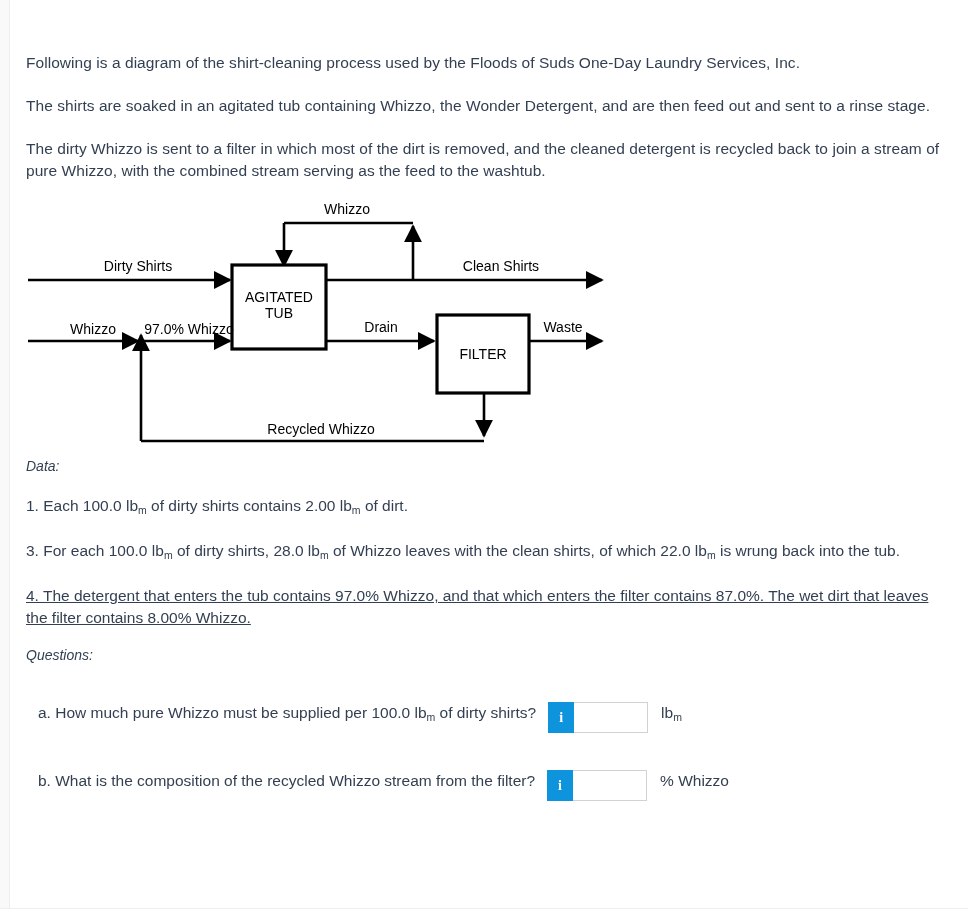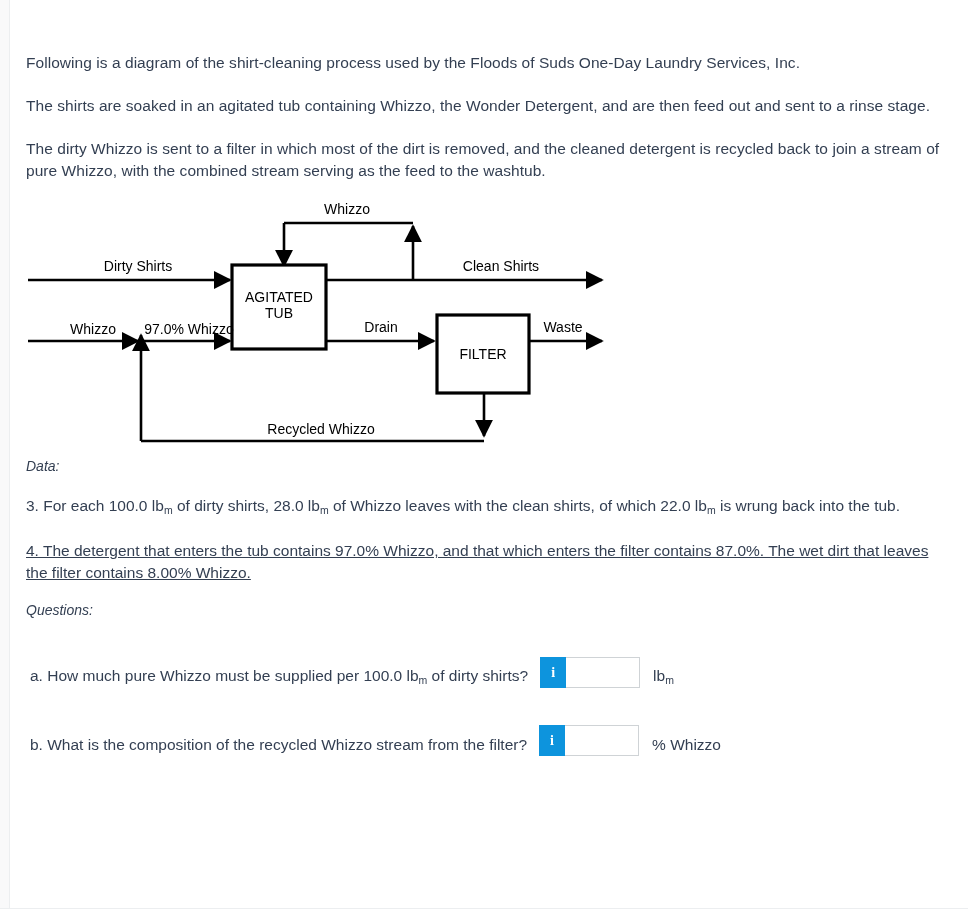--- a/index.html
+++ b/index.html
@@ -80,24 +80,24 @@
     position: relative;
     width: 600px;
     height: 262px;
     margin: 0 0 0 0;
   }
   #diagram-svg { display: block; }
 
   
   .question-row {
     display: flex;
-    align-items: flex-end;
+    align-items: flex-start;
     font-size: 15.5px;
     line-height: 22px;
-    margin: 0 0 37px 4px;
+    margin: 0 0 37px 12px;
   }
   .question-row .qtext { white-space: nowrap; }
   .answer-group {
     display: inline-flex;
     align-items: stretch;
     margin-left: 12px;
     height: 31px;
   }
   .info-btn {
     width: 26px;
@@ -201,20 +201,23 @@
           <text x="163" y="138">97.0% Whizzo</text>
           <text x="355" y="136">Drain</text>
           <text x="537" y="136">Waste</text>
           <text x="295" y="238">Recycled Whizzo</text>
         </g>
       </svg>
     </div>
 
     <div class="section-head">Data:</div>
 
+    <div class="data-item">
+      <span>1. Each 100.0 lb<sub>m</sub> of dirty shirts contains 2.00 lb<sub>m</sub> of dirt.</span>
+    </div>
 
 
     <div class="data-item">
       <span>3. For each 100.0 lb<sub>m</sub> of dirty shirts, 28.0 lb<sub>m</sub> of Whizzo leaves with the clean shirts, of which 22.0 lb<sub>m</sub> is wrung back into the tub.</span>
     </div>
 
     <div class="data-item last" style="width:918px;">
       <span>4. The detergent that enters the tub contains 97.0% Whizzo, and that which enters the filter contains 87.0%. The wet dirt that leaves the filter contains 8.00% Whizzo.</span>
     </div>
 

